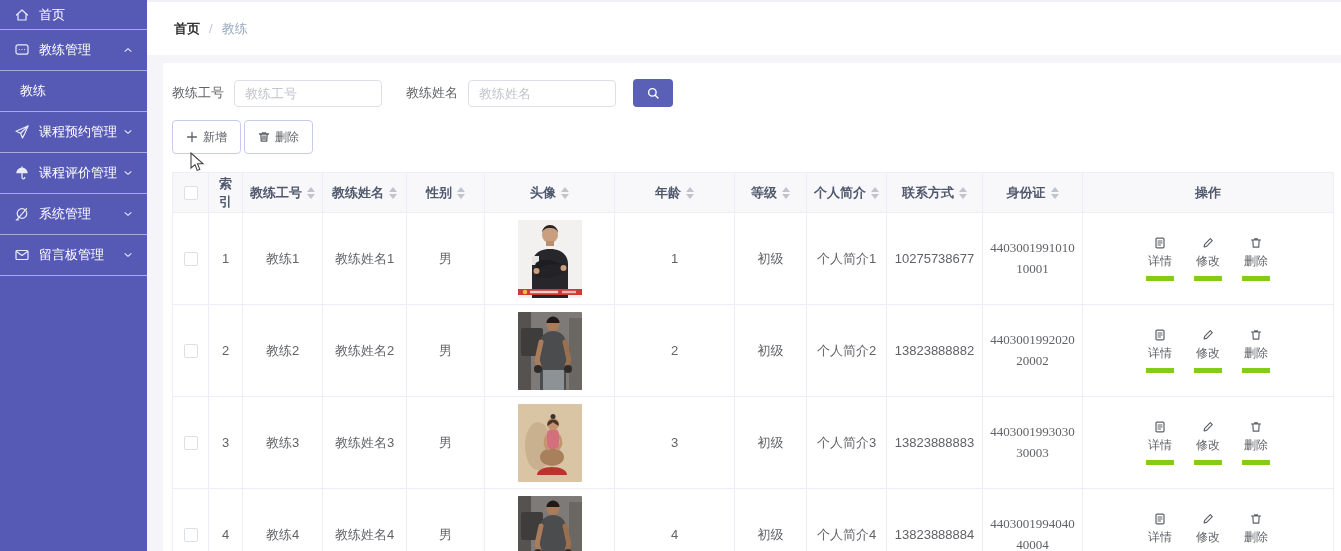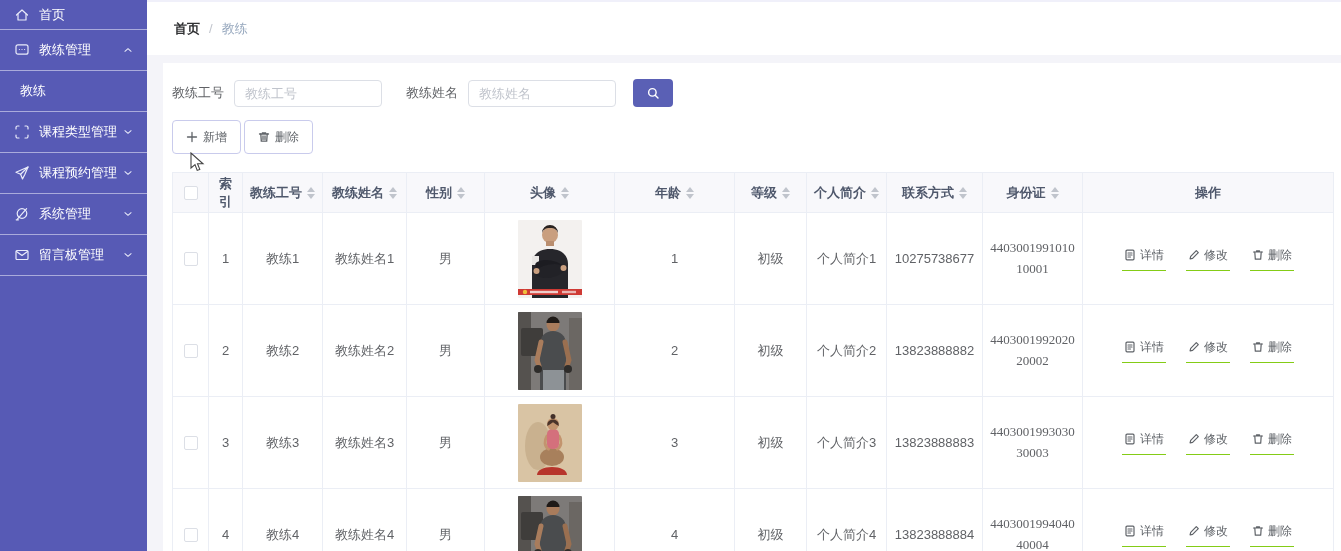--- a/index.html
+++ b/index.html
@@ -61,21 +61,21 @@
   .checkbox {
     width:14px; height:14px; border:1px solid #dcdfe6; border-radius:2px; background:#fff;
     display:inline-block; vertical-align:middle; cursor:pointer;
   }
   .sort { display:inline-flex; flex-direction:column; margin-left:5px; vertical-align:middle; cursor:pointer; }
   .sort .up { width:0; height:0; border-left:4px solid transparent; border-right:4px solid transparent; border-bottom:5px solid #c0c4cc; margin-bottom:2px; }
   .sort .dn { width:0; height:0; border-left:4px solid transparent; border-right:4px solid transparent; border-top:5px solid #c0c4cc; }
   .id-text { display:inline-block; width:90px; word-break:break-all; line-height:1.6;font-family:Liberation Serif, serif; }
   .avatar-svg { width:64px; height:78px; display:block; margin:0 auto; border-radius:1px; }
   .actions { display:flex; justify-content:center; gap:20px; }
-  .action { display:inline-flex; align-items:center; gap:4px; padding:0 2px 6px; border-bottom:1px solid #84cc16; color:#5f6368; font-size:12px; cursor:pointer; white-space:nowrap; }
+  .action { display:inline-flex; align-items:center; gap:4px; padding:0 2px 6px; border-bottom:5px solid #84cc16; color:#5f6368; font-size:12px; cursor:pointer; white-space:nowrap;flex-direction:column; }
   .action svg { width:12px; height:12px; stroke:#5f6368; fill:none; stroke-width:1.2; stroke-linecap:round; stroke-linejoin:round; }
   
   .cursor { position:absolute; left:190px; top:152px; width:15px; height:21px; pointer-events:none; z-index:9; }
 </style>
 </head>
 <body>
 
 <aside class="sidebar">
 
   <div class="menu-item first">
@@ -104,54 +104,52 @@
       <svg viewBox="0 0 16 16" class="sideicon">
           <path d="m4.5 9.5 3.5-3 3.5 3"></path>
         </svg>
     </span>
   </div>
 
   <div class="menu-item sub">
     <span>教练</span>
   </div>
 
+
+
+
   <div class="menu-item">
     <span class="mi-icon">
       <svg viewBox="0 0 16 16" class="sideicon">
-          <path d="M2 5V3.5A1.5 1.5 0 0 1 3.5 2H5"></path>
-          <path d="M11 2h1.5A1.5 1.5 0 0 1 14 3.5V5"></path>
-          <path d="M14 11v1.5a1.5 1.5 0 0 1-1.5 1.5H11"></path>
-          <path d="M5 14H3.5A1.5 1.5 0 0 1 2 12.5V11"></path>
-        </svg>
-    </span>
-    <span>课程类型管理</span>
+          <path d="M14 2 2 7.3l4.6 1.9L8.5 14l2.3-4.6L14 2z"></path>
+          <path d="M14 2 6.6 9.2"></path>
+        </svg>
+    </span>
+    <span>课程预约管理</span>
     <span class="mi-chevron">
       <svg viewBox="0 0 16 16" class="sideicon">
           <path d="m4.5 6.5 3.5 3 3.5-3"></path>
         </svg>
     </span>
   </div>
-
-
 
   <div class="menu-item">
     <span class="mi-icon">
       <svg viewBox="0 0 16 16" class="sideicon">
-          <path d="M14 2 2 7.3l4.6 1.9L8.5 14l2.3-4.6L14 2z"></path>
-          <path d="M14 2 6.6 9.2"></path>
-        </svg>
-    </span>
-    <span>课程预约管理</span>
+          <path d="M2.3 8.2a5.7 5.7 0 0 1 11.4 0H2.3z" fill="#e9ebfa" stroke="none"></path>
+          <path d="M8 8.2v4.2a1.4 1.4 0 0 0 2.8 0M8 1.8v.8"></path>
+        </svg>
+    </span>
+    <span>课程评价管理</span>
     <span class="mi-chevron">
       <svg viewBox="0 0 16 16" class="sideicon">
           <path d="m4.5 6.5 3.5 3 3.5-3"></path>
         </svg>
     </span>
   </div>
-
 
   <div class="menu-item">
     <span class="mi-icon">
       <svg viewBox="0 0 16 16" class="sideicon">
           <circle cx="8" cy="7.5" r="4.8"></circle>
           <path d="M12.6 2.6 3.2 13.4"></path>
           <path d="M2.2 13.8h2.2"></path>
         </svg>
     </span>
     <span>系统管理</span>

